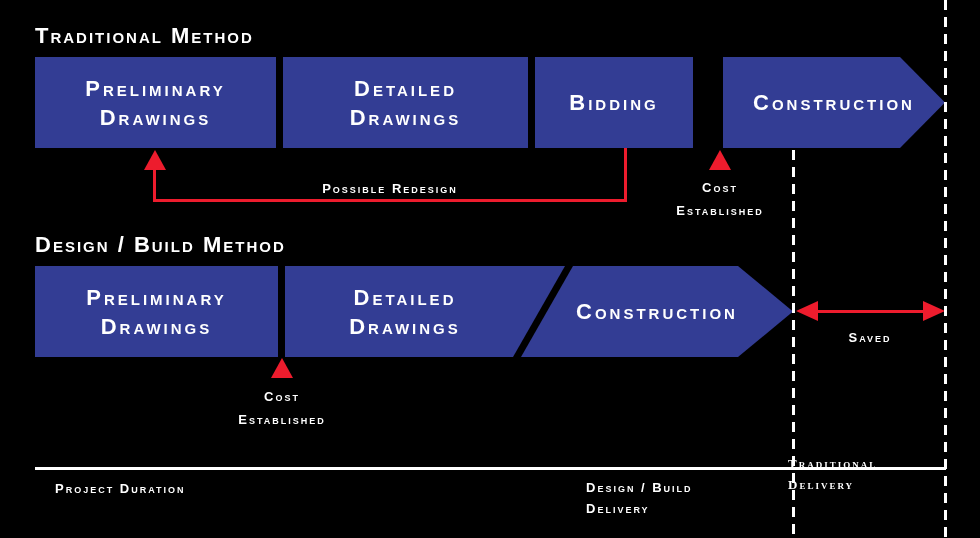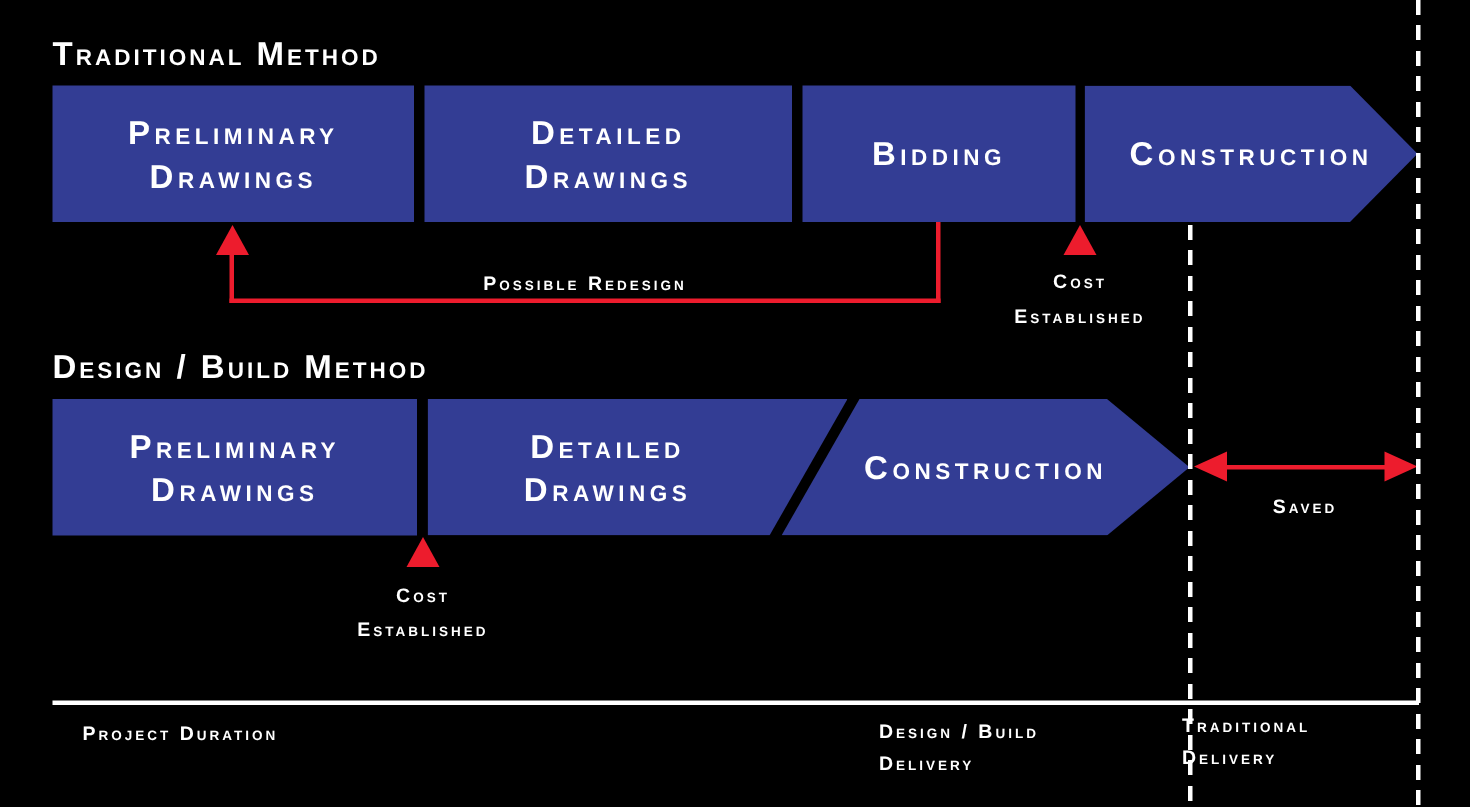--- a/index.html
+++ b/index.html
@@ -93,21 +93,21 @@
   <div class="heading" style="left:35px; top:26px;">Traditional Method</div>
 
   <div class="stage" style="left:35px; top:57px; width:241px;">
     <span>Preliminary</span>
     <span class="l2">Drawings</span>
   </div>
   <div class="stage" style="left:283px; top:57px; width:245px;">
     <span>Detailed</span>
     <span class="l2">Drawings</span>
   </div>
-  <div class="stage" style="left:535px; top:57px; width:182px;align-items:center;">
+  <div class="stage" style="left:535px; top:57px; width:158px;align-items:center;">
     <span>Bidding</span>
   </div>
   <div class="stage arrow-right-shape" style="left:723px; top:57px; width:222px;">
     <span>Construction</span>
   </div>
 
   <div class="tri-up" style="left:144px; top:150px;"></div>
   <div class="redline" style="left:153px; top:168px; width:3px; height:34px;"></div>
   <div class="redline" style="left:153px; top:199px; width:474px; height:3px;"></div>
   <div class="redline" style="left:624px; top:148px; width:3px; height:54px;"></div>
@@ -146,18 +146,18 @@
 
   <div class="dashline" style="left:792px; top:150px; height:388px;"></div>
   <div class="dashline" style="left:944px; top:0px; height:538px;"></div>
 
   <div class="whiteline" style="left:35px; top:467px; width:911px; height:3px;"></div>
   <div class="label left" style="left:35px; top:477px;margin-left:20px;">Project Duration</div>
   <div class="label right" style="left:586px; top:477px; width:200px;">
     <span>Design / Build</span>
     <span class="l2">Delivery</span>
   </div>
-  <div class="label right" style="left:788px; top:473px; width:150px;">
+  <div class="label right" style="left:788px; top:453px; width:150px;font-family:Liberation Serif, serif;">
     <span>Traditional</span>
     <span class="l2">Delivery</span>
   </div>
 
 </div>
 
 </body></html>

